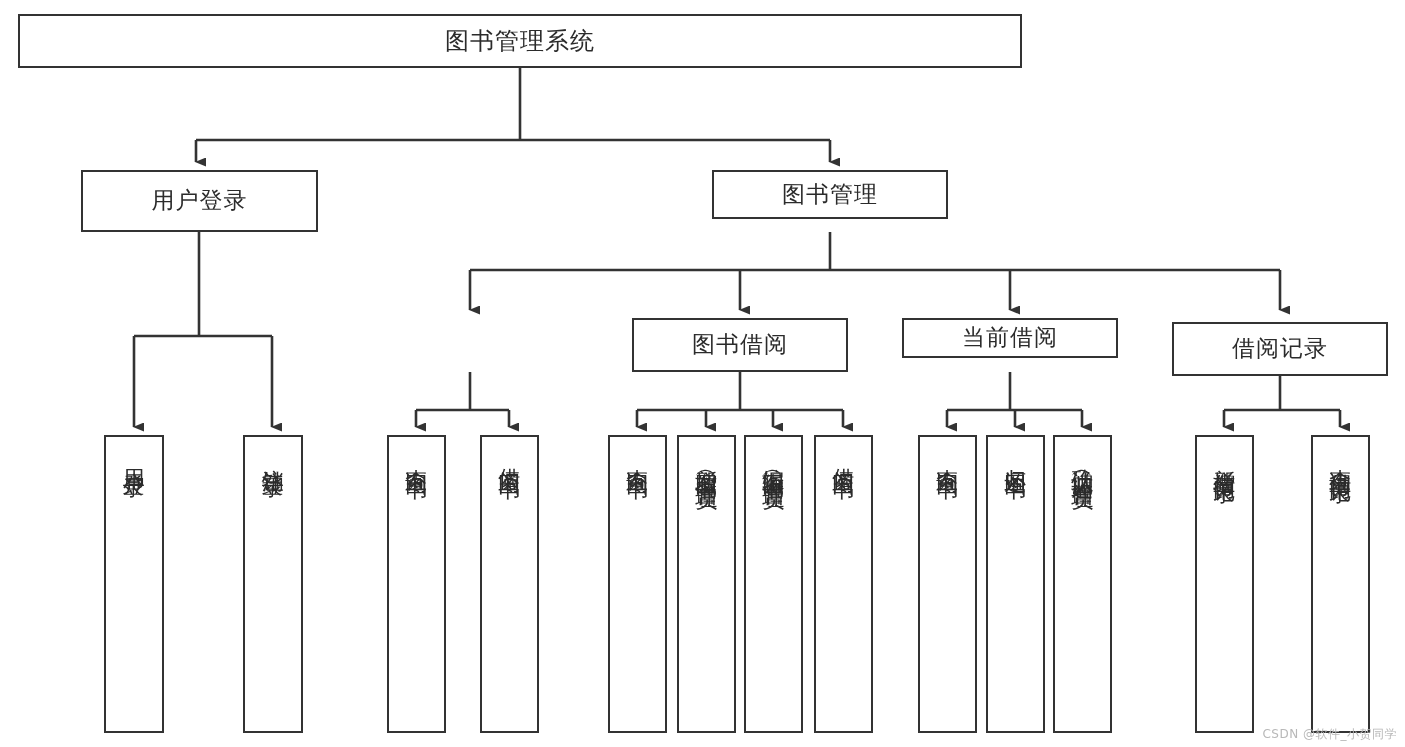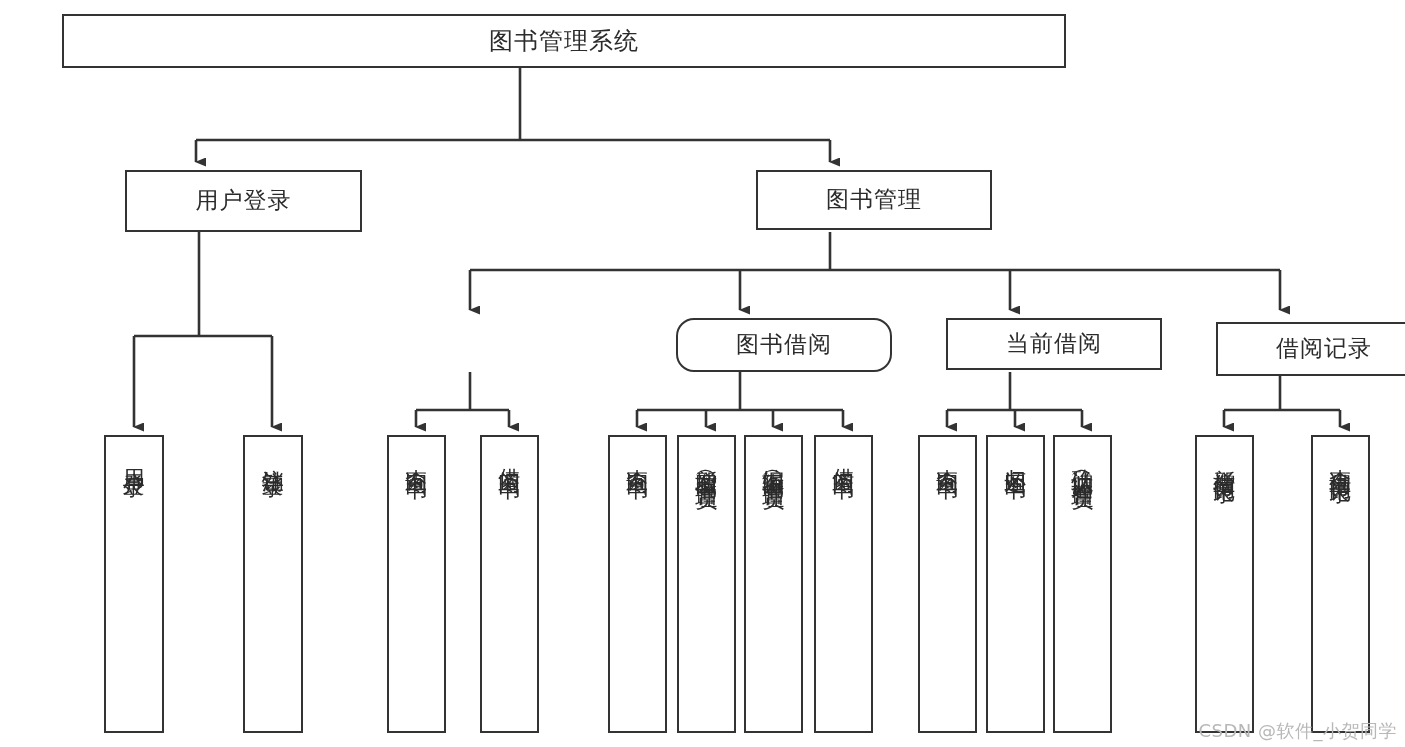--- a/index.html
+++ b/index.html
@@ -28,21 +28,20 @@
     display:flex;
     align-items:center;
     justify-content:center;
     color:#2b2b2b;
     z-index:3;
   }
   .node.horiz{
     font-size:23px;
     letter-spacing:1px;
     line-height:1.2;
-    margin-left:44px;
   }
   .node.vert{
     writing-mode:vertical-rl;
     text-orientation:upright;
     font-size:22px;
     line-height:1.25;
     letter-spacing:3px;
     padding-top:14px;
     padding-bottom:14px;
     justify-content:flex-start;
@@ -51,21 +50,21 @@
   .node.vert .vtext{
     writing-mode:vertical-rl;
     text-orientation:upright;
     white-space:nowrap;
     display:block;
   }
   #root-node{font-size:24px;}
   #watermark{
     position:absolute;
     right:8px;bottom:4px;
-    font-size:18px;
+    font-size:12px;
     color:#b8b8b8;
     letter-spacing:0.5px;
     z-index:6;
     white-space:nowrap;
     font-family:"DejaVu Sans","Liberation Sans",sans-serif;
   }
 </style>
 </head>
 <body>
 
@@ -125,30 +124,30 @@
   </svg>
 
   <div class="node horiz" id="root-node" style="left:18px;top:14px;width:1004px;height:54px;">
     <span>图书管理系统</span>
   </div>
 
   <div class="node horiz" style="left:81px;top:170px;width:237px;height:62px;">
     <span>用户登录</span>
   </div>
 
-  <div class="node horiz" style="left:712px;top:170px;width:236px;height:60px;">
+  <div class="node horiz" style="left:712px;top:170px;width:236px;height:49px;">
     <span>图书管理</span>
   </div>
 
 
-  <div class="node horiz" style="left:632px;top:318px;width:216px;height:54px;border-radius:18px;">
+  <div class="node horiz" style="left:632px;top:318px;width:216px;height:54px;">
     <span>图书借阅</span>
   </div>
 
-  <div class="node horiz" style="left:902px;top:318px;width:216px;height:52px;">
+  <div class="node horiz" style="left:902px;top:318px;width:216px;height:40px;">
     <span>当前借阅</span>
   </div>
 
   <div class="node horiz" style="left:1172px;top:322px;width:216px;height:54px;">
     <span>借阅记录</span>
   </div>
 
   <div class="node vert" style="left:104px;top:435px;width:60px;height:298px;">
     <span class="vtext">用户登录</span>
   </div>

